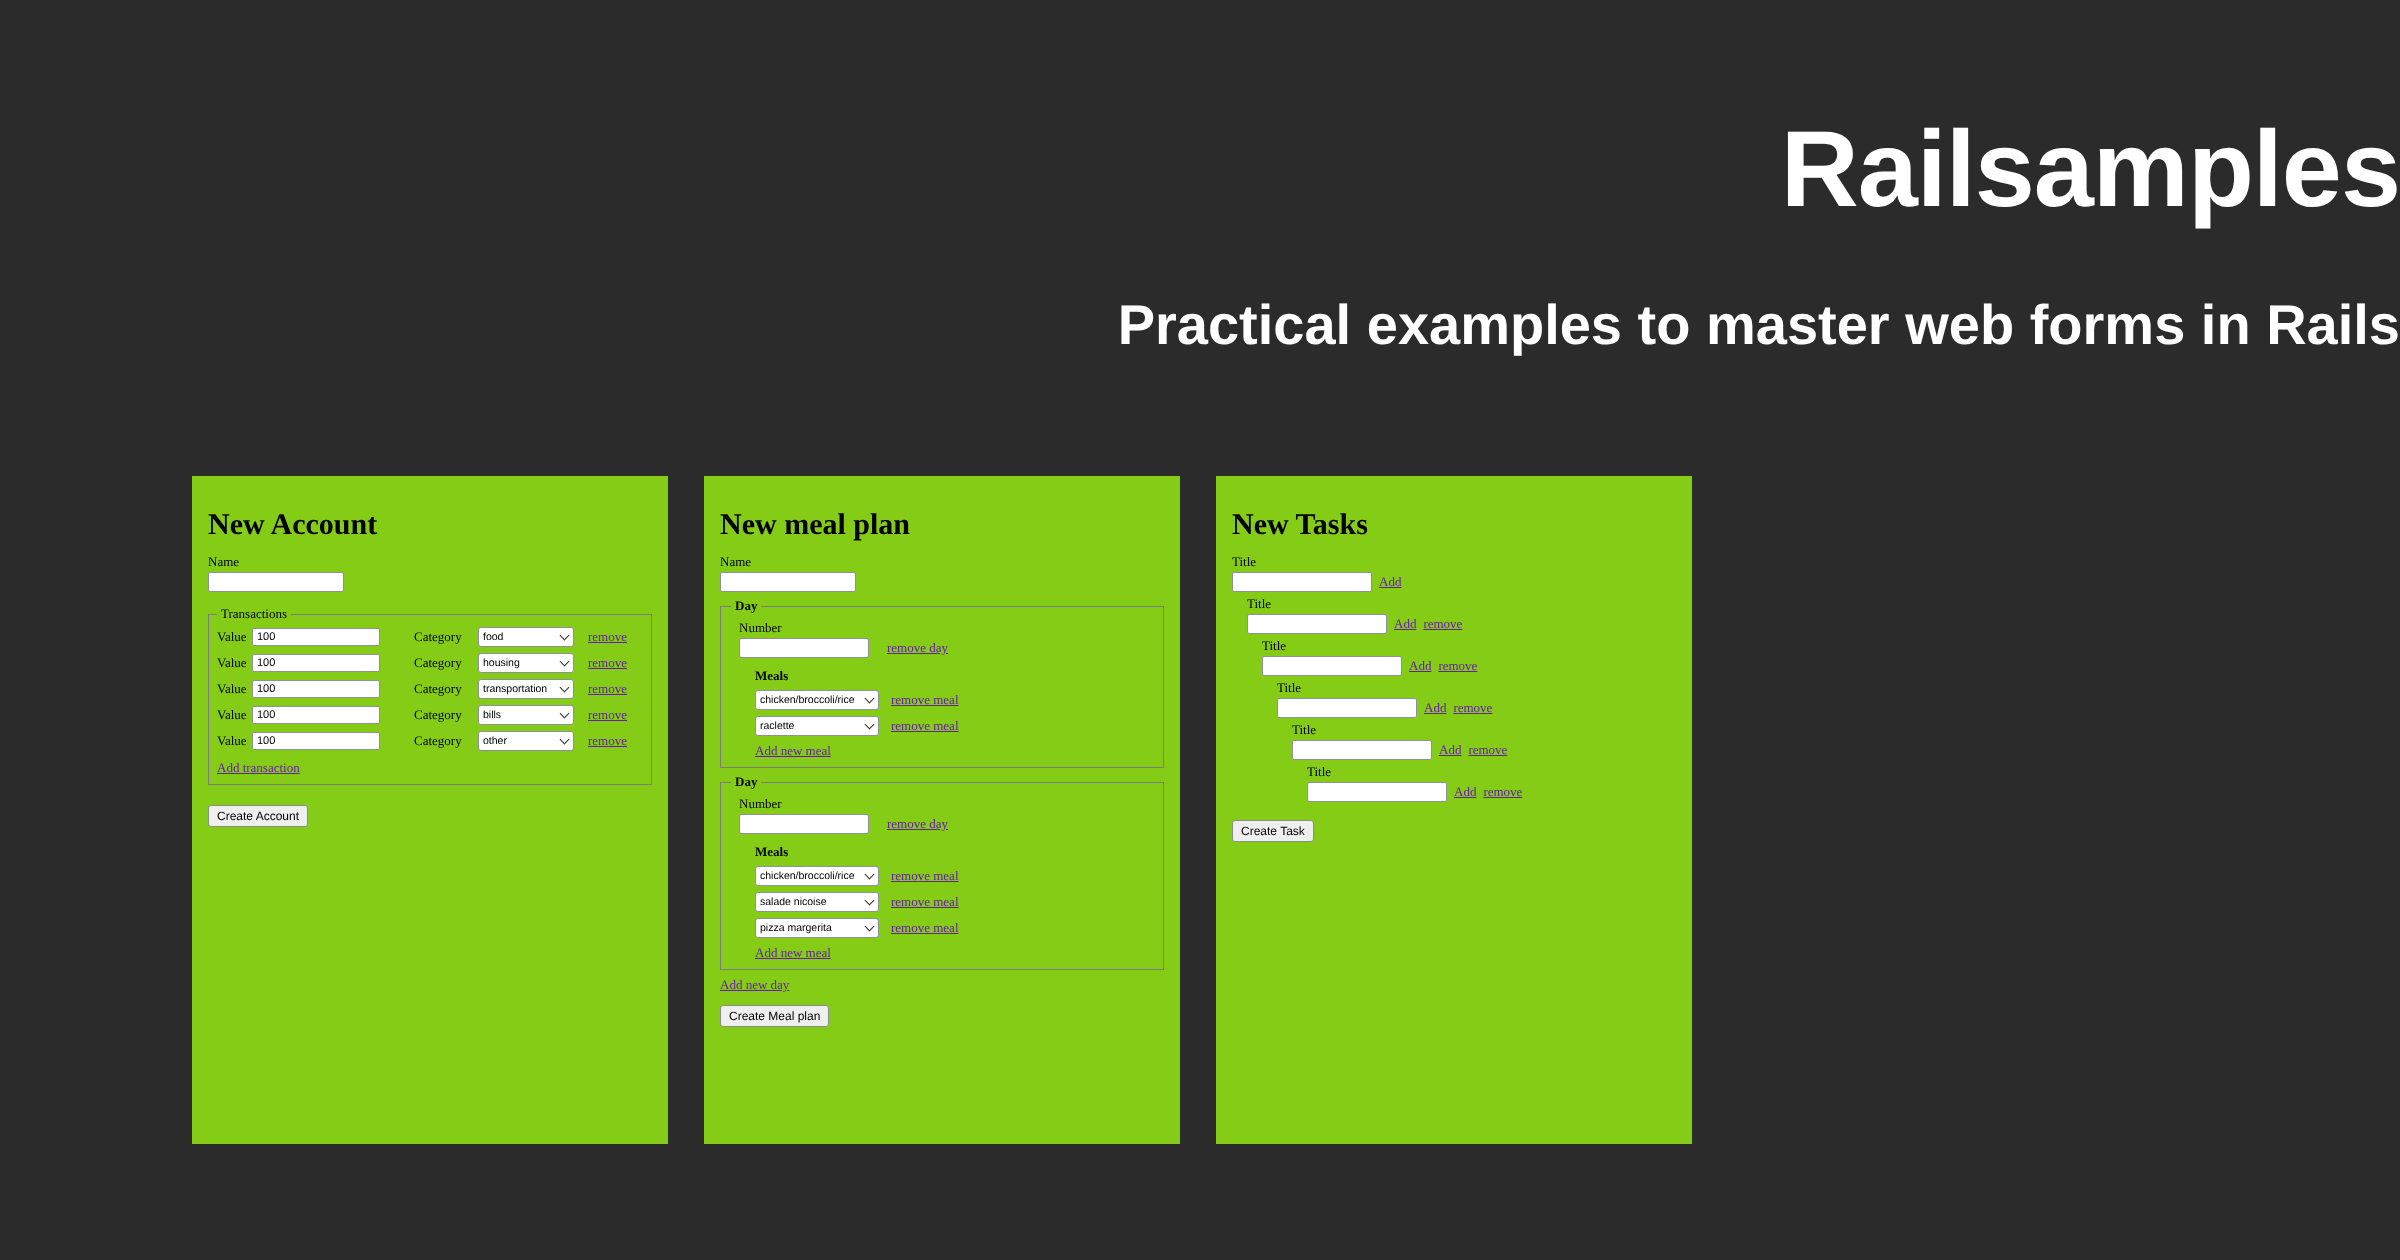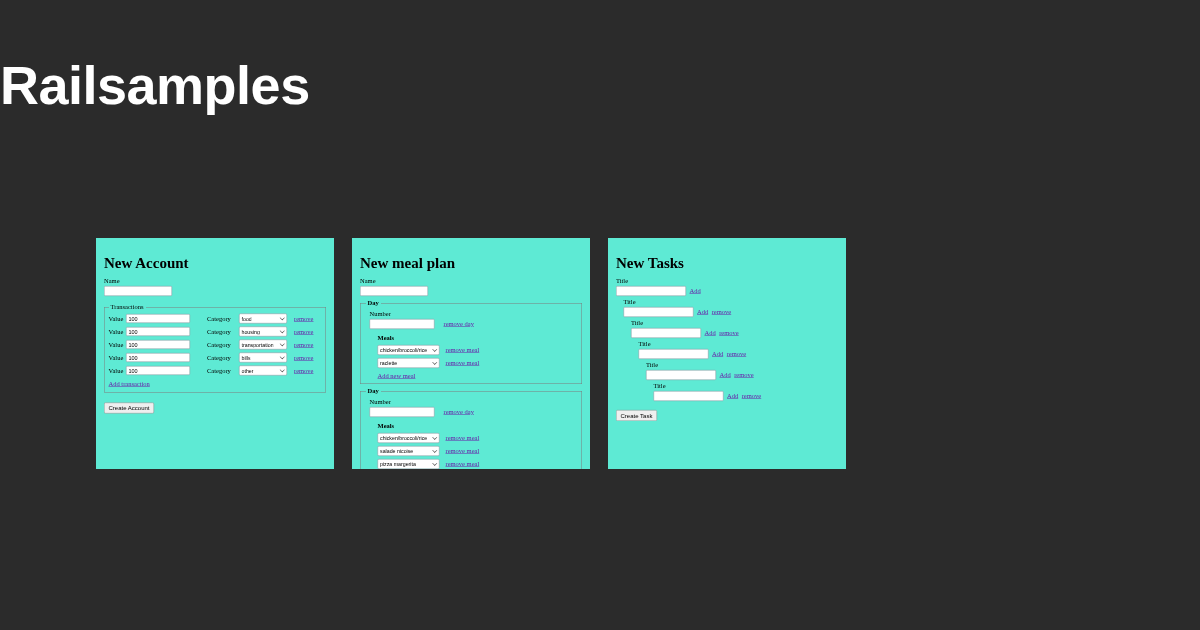--- a/index.html
+++ b/index.html
@@ -1,26 +1,26 @@
 <!DOCTYPE html>
 <html><head>
 <meta charset="utf-8">
 <style>
   html,body{margin:0;padding:0}
   body{
     width:1200px;height:630px;position:relative;overflow:hidden;
     background:#2b2b2b;font-family:"Liberation Sans",sans-serif;
   }
   
-  .hero{position:absolute;top:0;left:0;width:1200px;text-align:left;color:#ffffff}
+  .hero{position:absolute;top:0;left:0;width:1200px;text-align:right;color:#ffffff}
   .hero-title{font-size:54px;font-weight:800;letter-spacing:-.5px;margin:56px 0 0;line-height:1.1}
   .hero-subtitle{font-size:28px;font-weight:700;margin:33px 0 0;line-height:1.1}
   
   .cards{position:absolute;top:238px;left:96px;display:flex;gap:18px}
-  .card{width:238px;height:231px;background:#5eead4;overflow:hidden;flex:none}
+  .card{width:238px;height:334px;background:#84cc16;overflow:hidden;flex:none}
   
   .ci{
     width:476px;height:654px;transform:scale(.5);transform-origin:0 0;
     padding:16px;box-sizing:border-box;color:#000;
     font-family:"Liberation Serif",serif;font-size:13px;
   }
   .ct{font-size:30px;font-weight:700;margin:16px 0 0;font-family:"Liberation Serif",serif}
   .lbl{font-size:13px;margin-top:12px}
   .lbl-tight{font-size:13px;margin-top:4px}
   .ti{
@@ -81,20 +81,21 @@
   .sel-meal{width:124px}
   .add-meal{display:inline-block;margin:7px 0 0 24px}
   .add-day{display:inline-block;margin-top:7px}
   .mt12{margin-top:12px}
 </style>
 </head>
 <body>
 
 <div class="hero">
   <h1 class="hero-title">Railsamples</h1>
+  <div class="hero-subtitle">Practical examples to master web forms in Rails</div>
 </div>
 
 <div class="cards">
 
   <div class="card">
     <div class="ci">
       <h3 class="ct">New Account</h3>
       <div class="lbl">Name</div>
       <input class="ti" type="text" style="">
 

